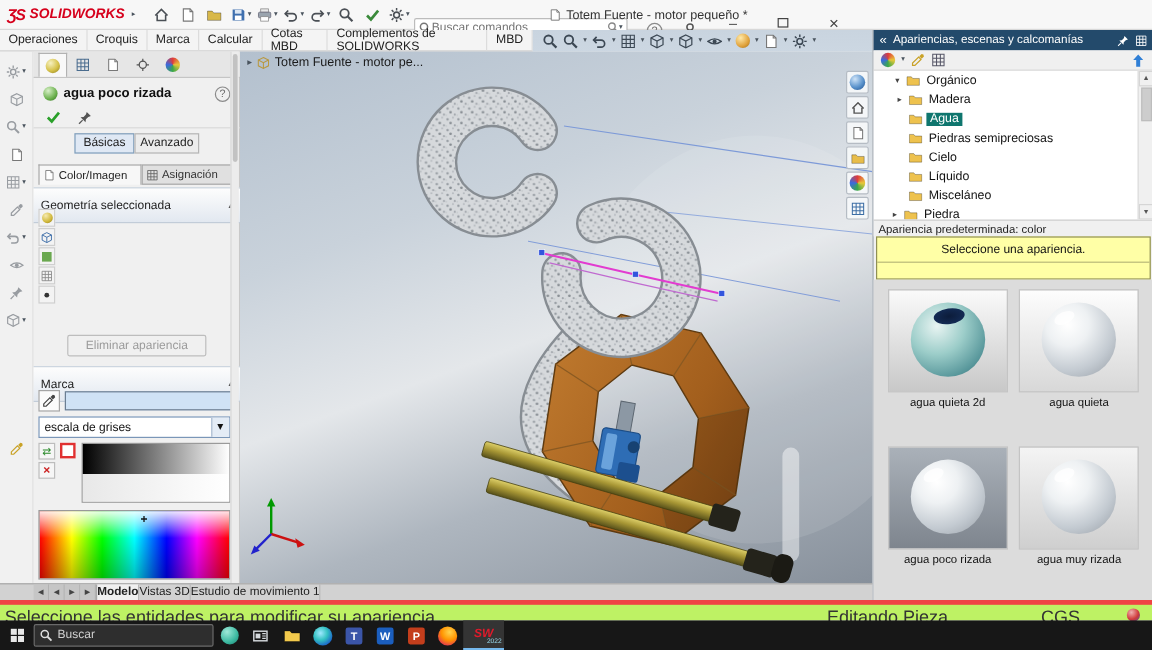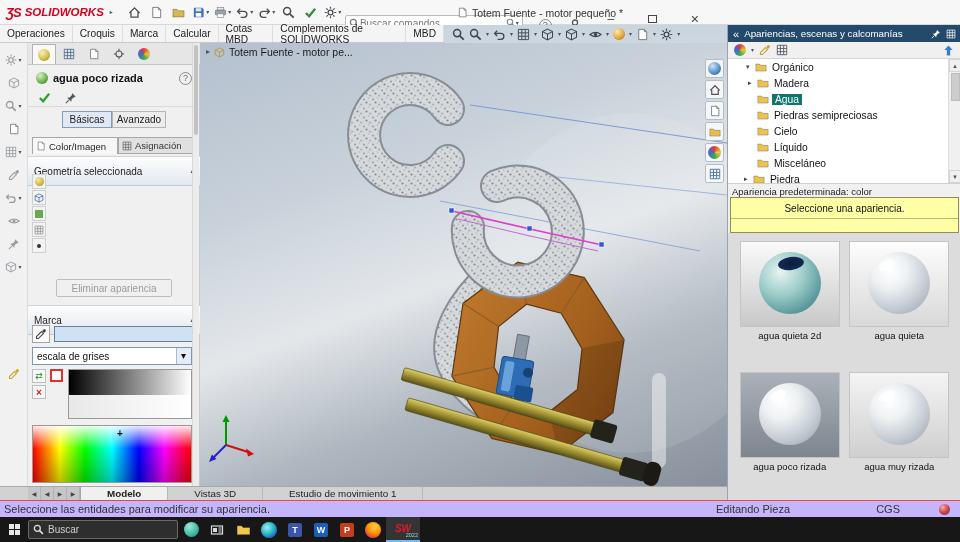--- a/index.html
+++ b/index.html
@@ -82,25 +82,25 @@
 .thumb-lbl{margin-top:3px;font-size:9.5px;color:#111}
 .sphere{width:62px;height:62px;border-radius:50%;margin-top:10px;position:relative}
 .glass{background:radial-gradient(circle at 35% 30%,#ffffff 0%,#eef1f3 30%,#c3cad1 65%,#939aa2 100%)}
 .teal{background:radial-gradient(circle at 35% 32%,#e8f4f2,#9ccdc9 40%,#58979b 75%,#2e5f66)}
 .hole{position:absolute;left:19px;top:5px;width:26px;height:13px;background:radial-gradient(#0c1c3a,#16305e);border-radius:50%;transform:rotate(-8deg)}
 .gloss{position:absolute;left:10px;top:8px;width:18px;height:10px;background:rgba(255,255,255,.75);border-radius:50%;transform:rotate(-25deg)}
 
 
 #model-tabs{left:0;top:486px;width:727px;height:14px;background:#d2d2d2;border-top:1px solid #a8a8a8;display:flex;align-items:stretch}
 .navbtn{width:13px;display:flex;align-items:center;justify-content:center;font-size:6px;color:#444;background:#c6c6c6;border-right:1px solid #b2b2b2}
-.dtab{display:flex;align-items:center;padding:0 26px;font-size:9.8px;color:#222;border-right:1px solid #b8b8b8}
+.dtab{display:flex;align-items:center;padding:0 0;font-size:9.8px;color:#222;border-right:1px solid #b8b8b8}
 .dtab.active{background:#f0f0f0;font-weight:bold;border-left:1px solid #a8a8a8}
 
 
-#statusbar{left:0;top:500px;width:960px;height:17px;background:#c4b5fd;border-top:1px solid #ef4444;font-size:11px;color:#333}
+#statusbar{left:0;top:500px;width:960px;height:17px;background:#bef264;border-top:4px solid #ef4444;font-size:15px;color:#333}
 
 
 #taskbar{left:0;top:517px;width:960px;height:25px;background:#171717;display:flex;align-items:center;color:#eee}
 #start{width:28px;height:25px;display:flex;align-items:center;justify-content:center}
 #win-logo{display:grid;grid-template-columns:5px 5px;grid-template-rows:5px 5px;gap:1px}
 #win-logo i{background:#e8e8e8}
 #tb-search{width:150px;height:19px;background:#2e2e2e;border:1px solid #6a6a6a;border-radius:2px;display:flex;align-items:center;padding:0 4px;gap:4px}
 #tb-search input{flex:1;color:#ddd;font-size:10px;min-width:0}
 #tb-search input::placeholder{color:#cfcfcf}
 .tbicon{width:26px;height:25px;display:flex;align-items:center;justify-content:center}

